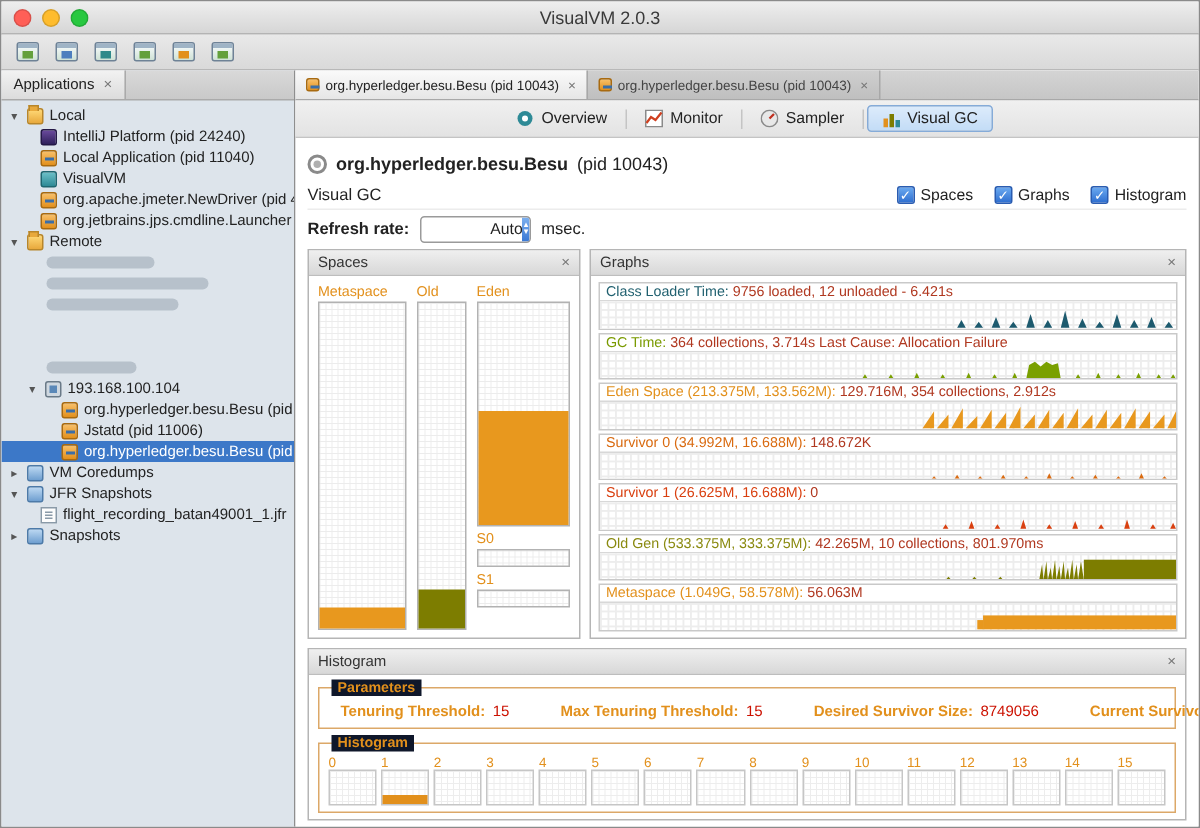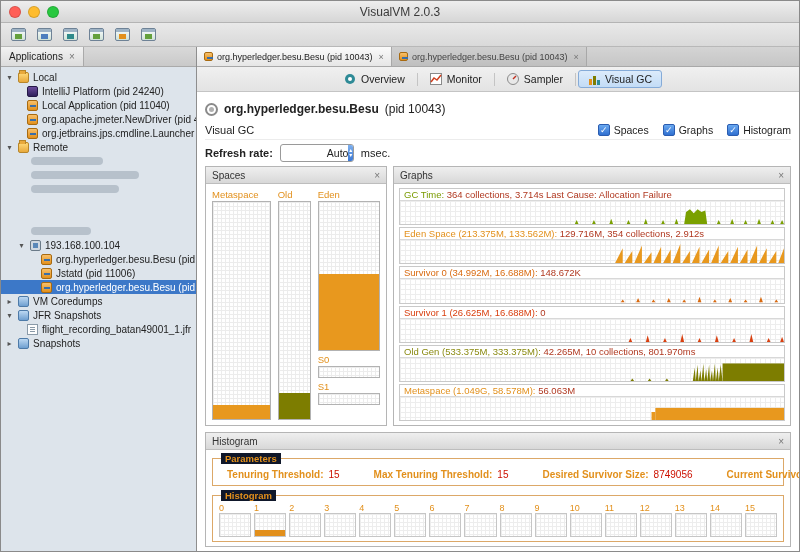--- a/index.html
+++ b/index.html
@@ -196,20 +196,24 @@
         </div>
         <div class="trow" style="padding-left:26px">
           <span class="ticon idea"></span>
           <span>IntelliJ Platform (pid 24240)</span>
         </div>
         <div class="trow" style="padding-left:26px">
           <span class="ticon java"></span>
           <span>Local Application (pid 11040)</span>
         </div>
         <div class="trow" style="padding-left:26px">
+          <span class="ticon vvm"></span>
+          <span>VisualVM</span>
+        </div>
+        <div class="trow" style="padding-left:26px">
           <span class="ticon java"></span>
           <span>org.apache.jmeter.NewDriver (pid 44779)</span>
         </div>
         <div class="trow" style="padding-left:26px">
           <span class="ticon java"></span>
           <span>org.jetbrains.jps.cmdline.Launcher (pid 253</span>
         </div>
 
         <div class="trow" style="padding-left:4px">
           <span class="arrow">▾</span>
@@ -394,20 +398,28 @@
           </div>
 
           <div class="panel graphs">
             <div class="phdr">
               <span>Graphs</span>
               <span class="x">×</span>
             </div>
             <div class="graphs-body">
 
 
+              <div class="grow">
+                <div class="gtitle c-teal"><span>Class Loader Time:</span> <span class="gval">9756 loaded, 12 unloaded - 6.421s</span></div>
+                <div class="gstrip">
+                  <svg viewBox="0 0 400 17" preserveAspectRatio="none" fill="#1d5a6e">
+                    <path d="M248,17 L251,12 254,17 Z M260,17 L263,13 266,17 Z M272,17 L275,10 278,17 Z M284,17 L287,13 290,17 Z M296,17 L299,8 302,17 Z M308,17 L311,12 314,17 Z M320,17 L323,6 326,17 Z M332,17 L335,11 338,17 Z M344,17 L347,13 350,17 Z M356,17 L359,8 362,17 Z M368,17 L371,12 374,17 Z M380,17 L383,10 386,17 Z M392,17 L395,13 398,17 Z"></path>
+                  </svg>
+                </div>
+              </div>
 
               <div class="grow">
                 <div class="gtitle c-green"><span>GC Time:</span> <span class="gval">364 collections, 3.714s  Last Cause: Allocation Failure</span></div>
                 <div class="gstrip">
                   <svg viewBox="0 0 400 17" preserveAspectRatio="none" fill="#7aa000">
                     <path d="M182,17 L184,14 186,17 Z M200,17 L202,14 204,17 Z M218,17 L220,13 222,17 Z M236,17 L238,14 240,17 Z M254,17 L256,13 258,17 Z M272,17 L274,14 276,17 Z M286,17 L288,13 290,17 Z M330,17 L332,14 334,17 Z M344,17 L346,13 348,17 Z M358,17 L360,14 362,17 Z M372,17 L374,13 376,17 Z M386,17 L388,14 390,17 Z M396,17 L398,14 400,17 Z"></path>
                     <polygon points="296,17 298,8 302,6 306,9 310,6 314,8 318,7 320,17"></polygon>
                   </svg>
                 </div>
               </div>

